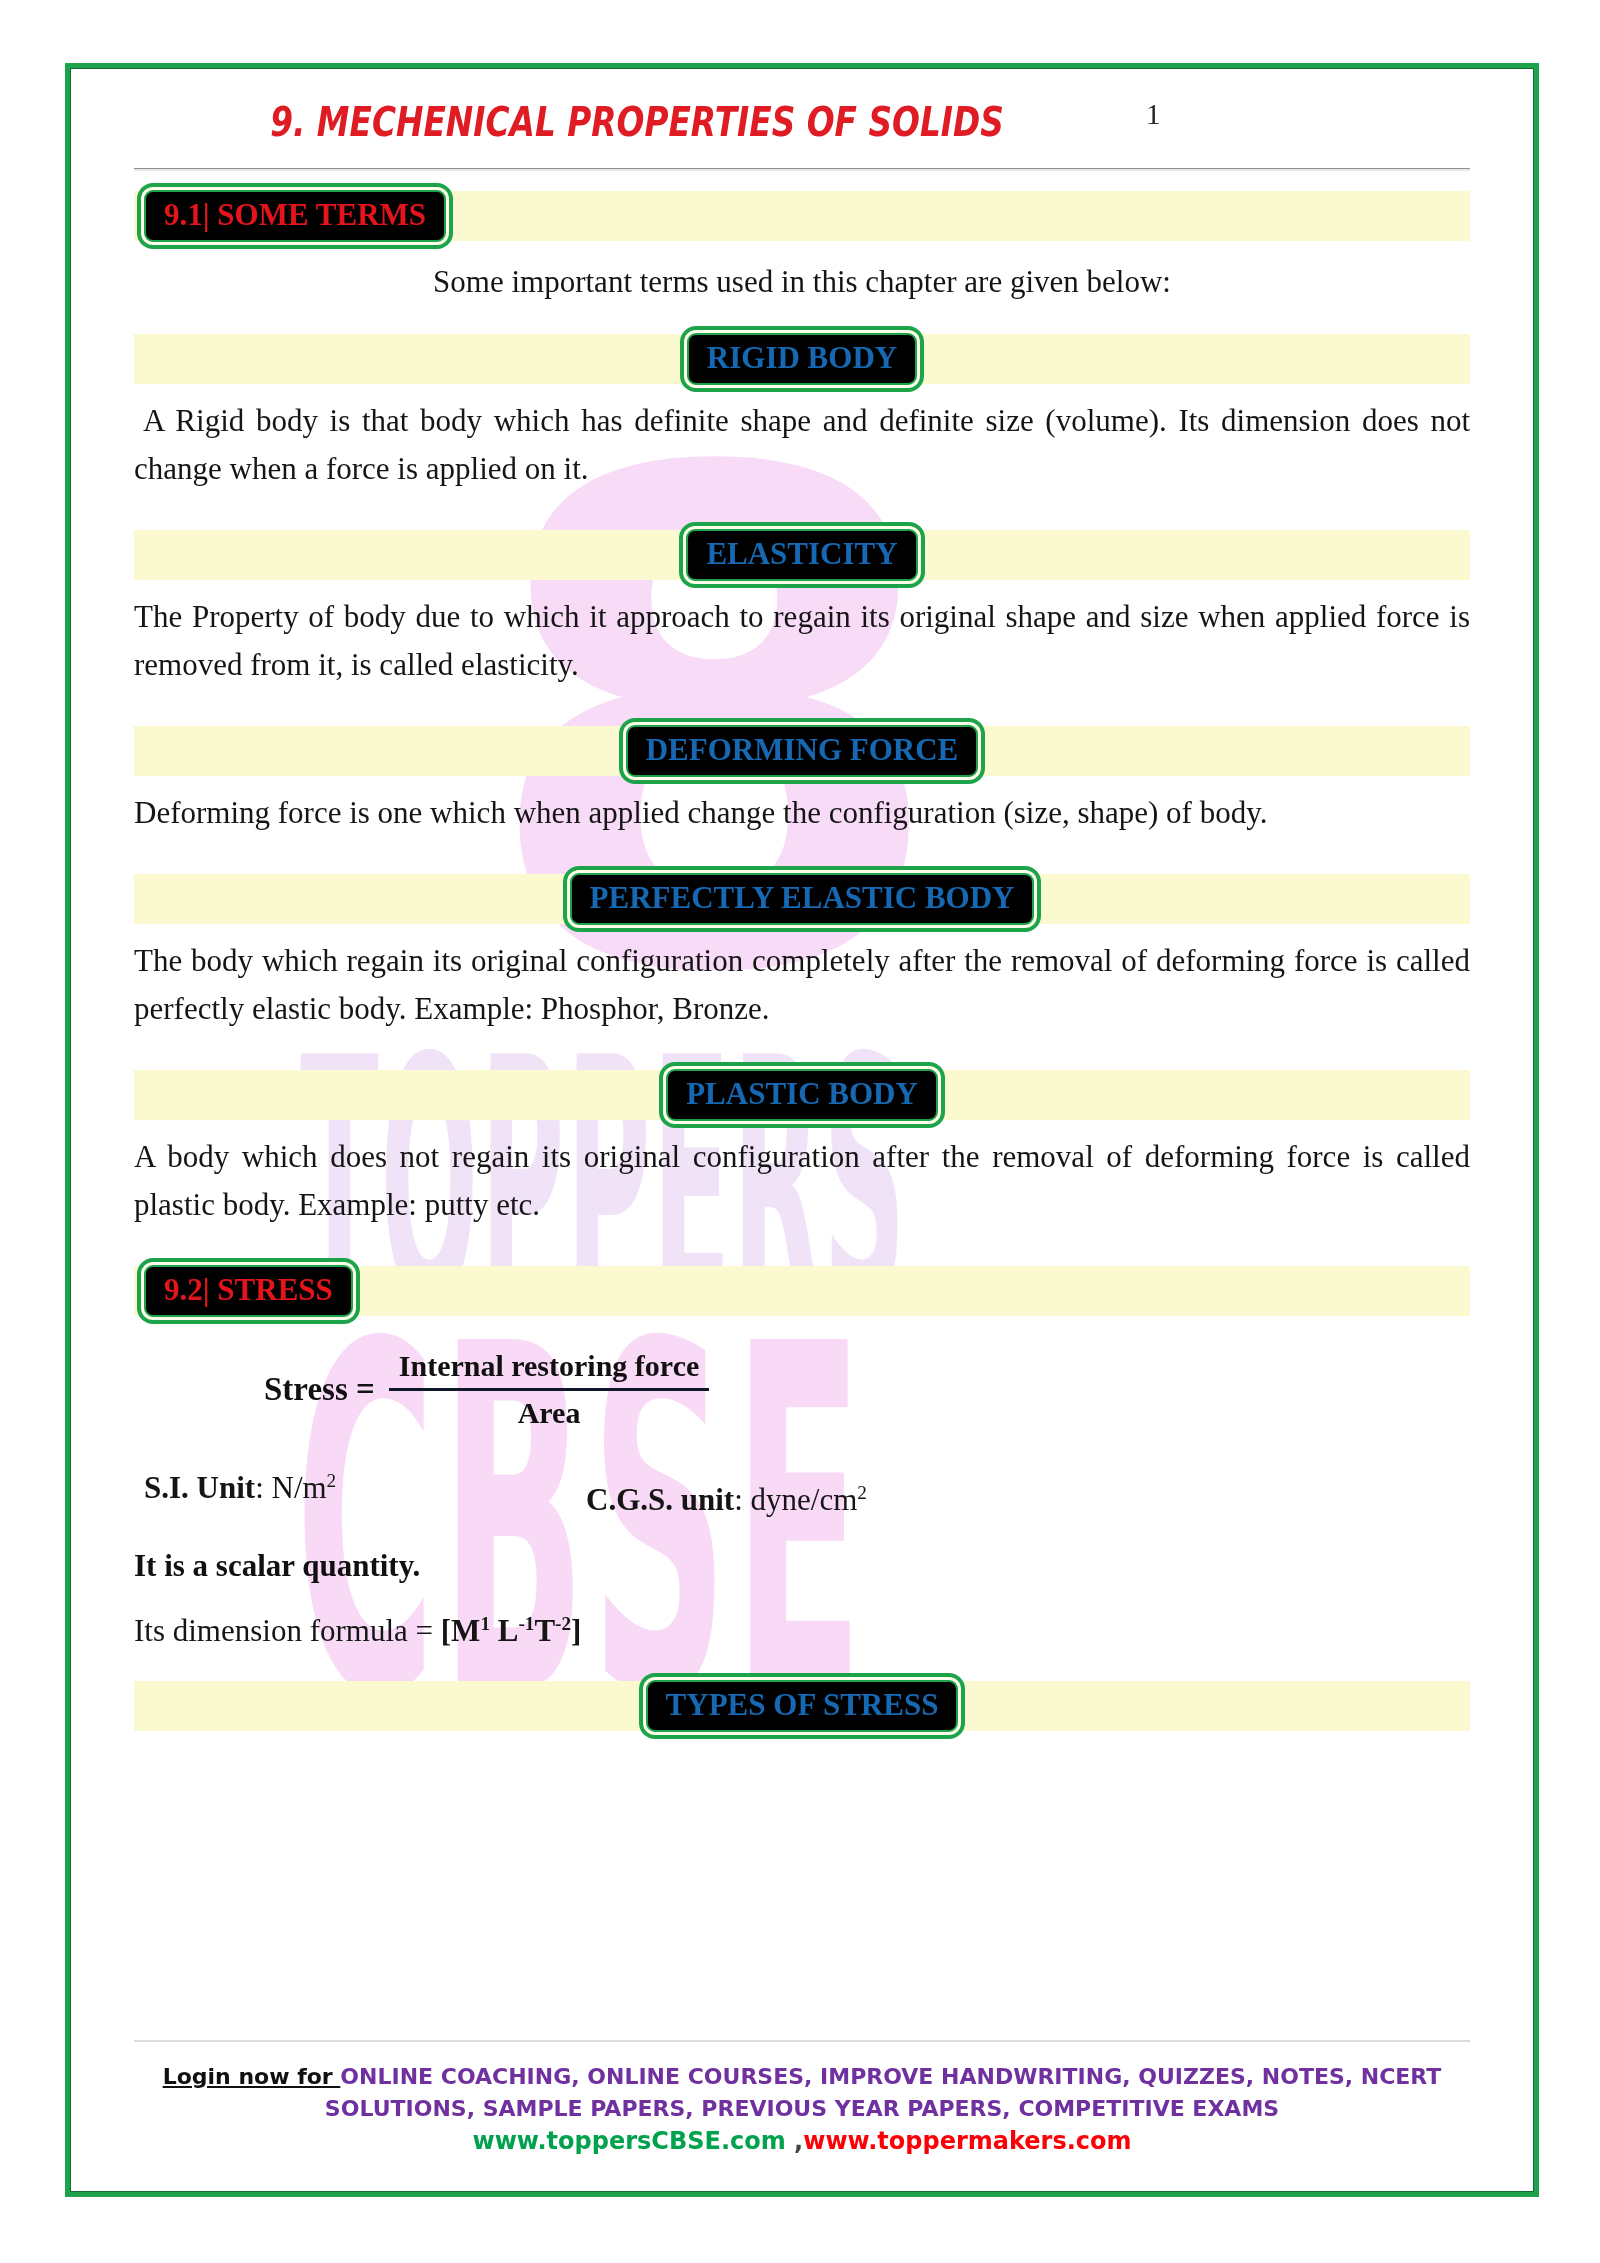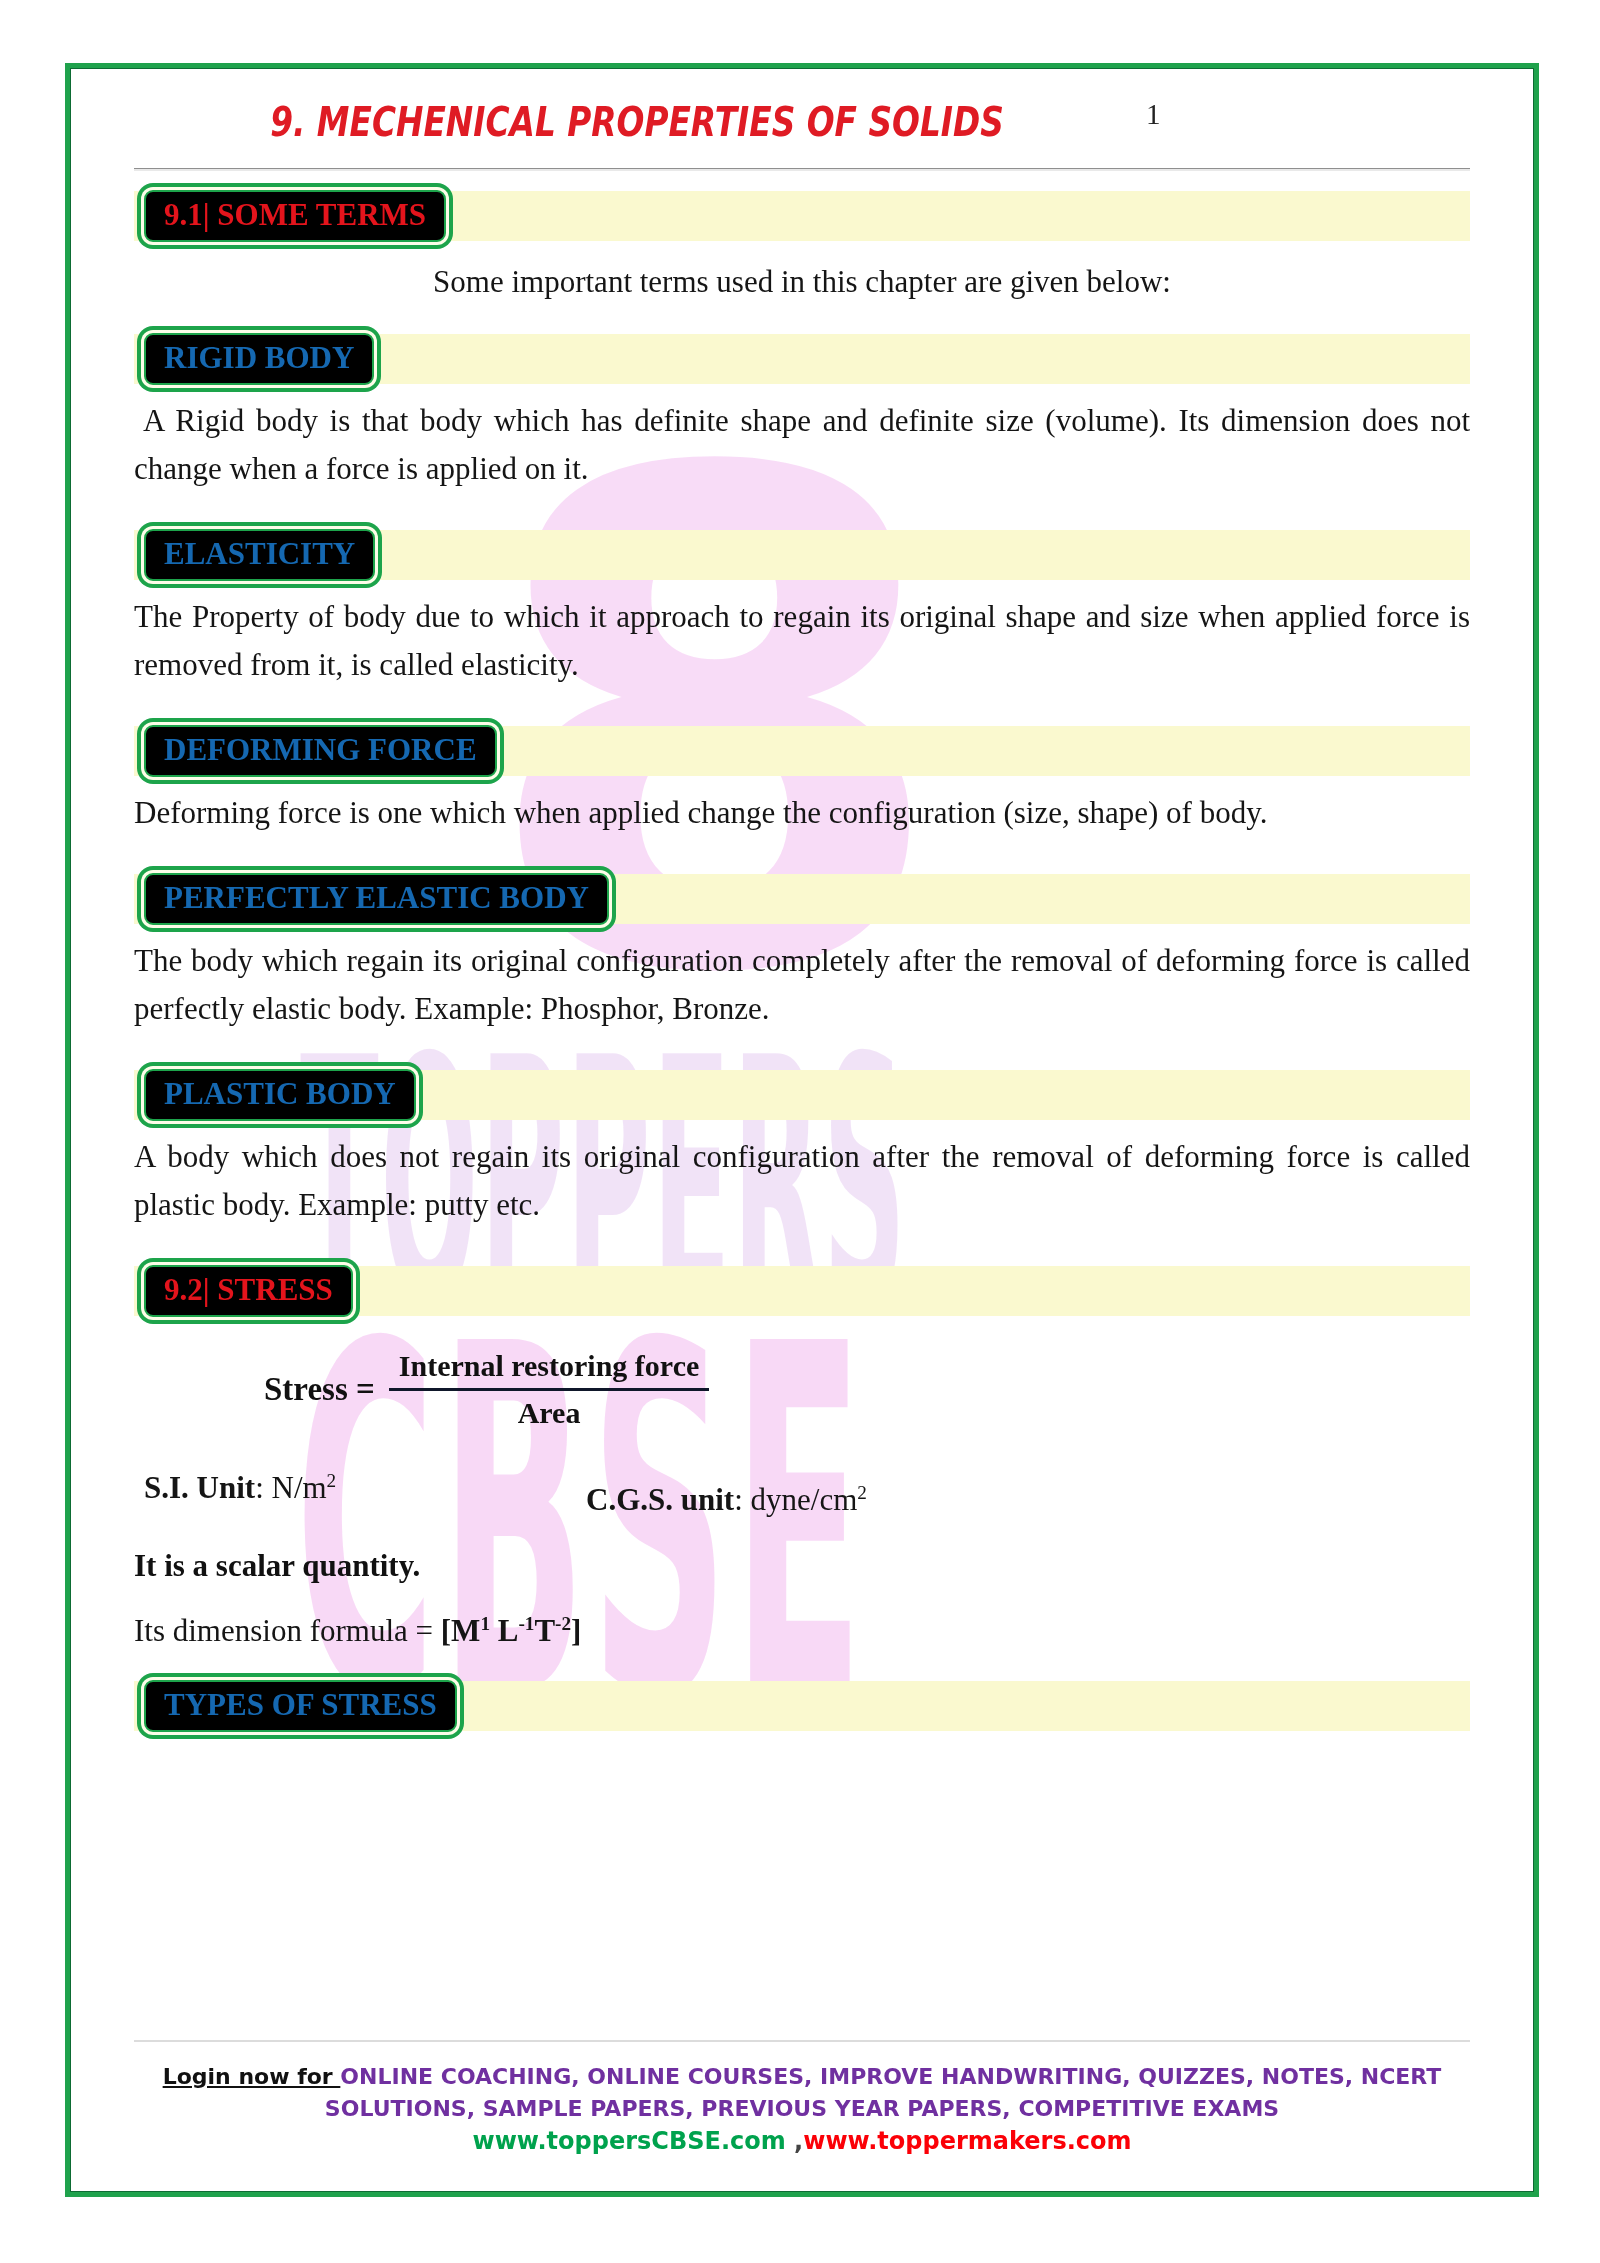--- a/index.html
+++ b/index.html
@@ -50,21 +50,21 @@
   }
   .page-num { width:330px; padding-left:6px; font-size:29px; color:#222; font-family:"Liberation Serif",serif; }
 
   hr.title-rule { border:none; height:3px; background:#8f8f8f; border-bottom:2px solid #e9e9e9; margin-top:22px; }
 
   
   .band {
     height:50px; background:#FAF9CF; margin-top:0;
     display:flex; align-items:center; overflow:visible;
   }
-  .band.center { }
+  .band.center { justify-content:center; }
   .band.left   { justify-content:flex-start; }
   .h-box {
     display:inline-flex; align-items:center;
     border:2px solid #1DA44B; border-radius:9px;
     background:#000000;
     box-shadow: 0 0 0 3px #FDFDE9, 0 0 0 7px #1DA44B;
     padding:4px 18px 6px 18px;
     font-weight:bold; font-size:31px; line-height:1.25;
     white-space:nowrap; margin:0 10px;
   }

